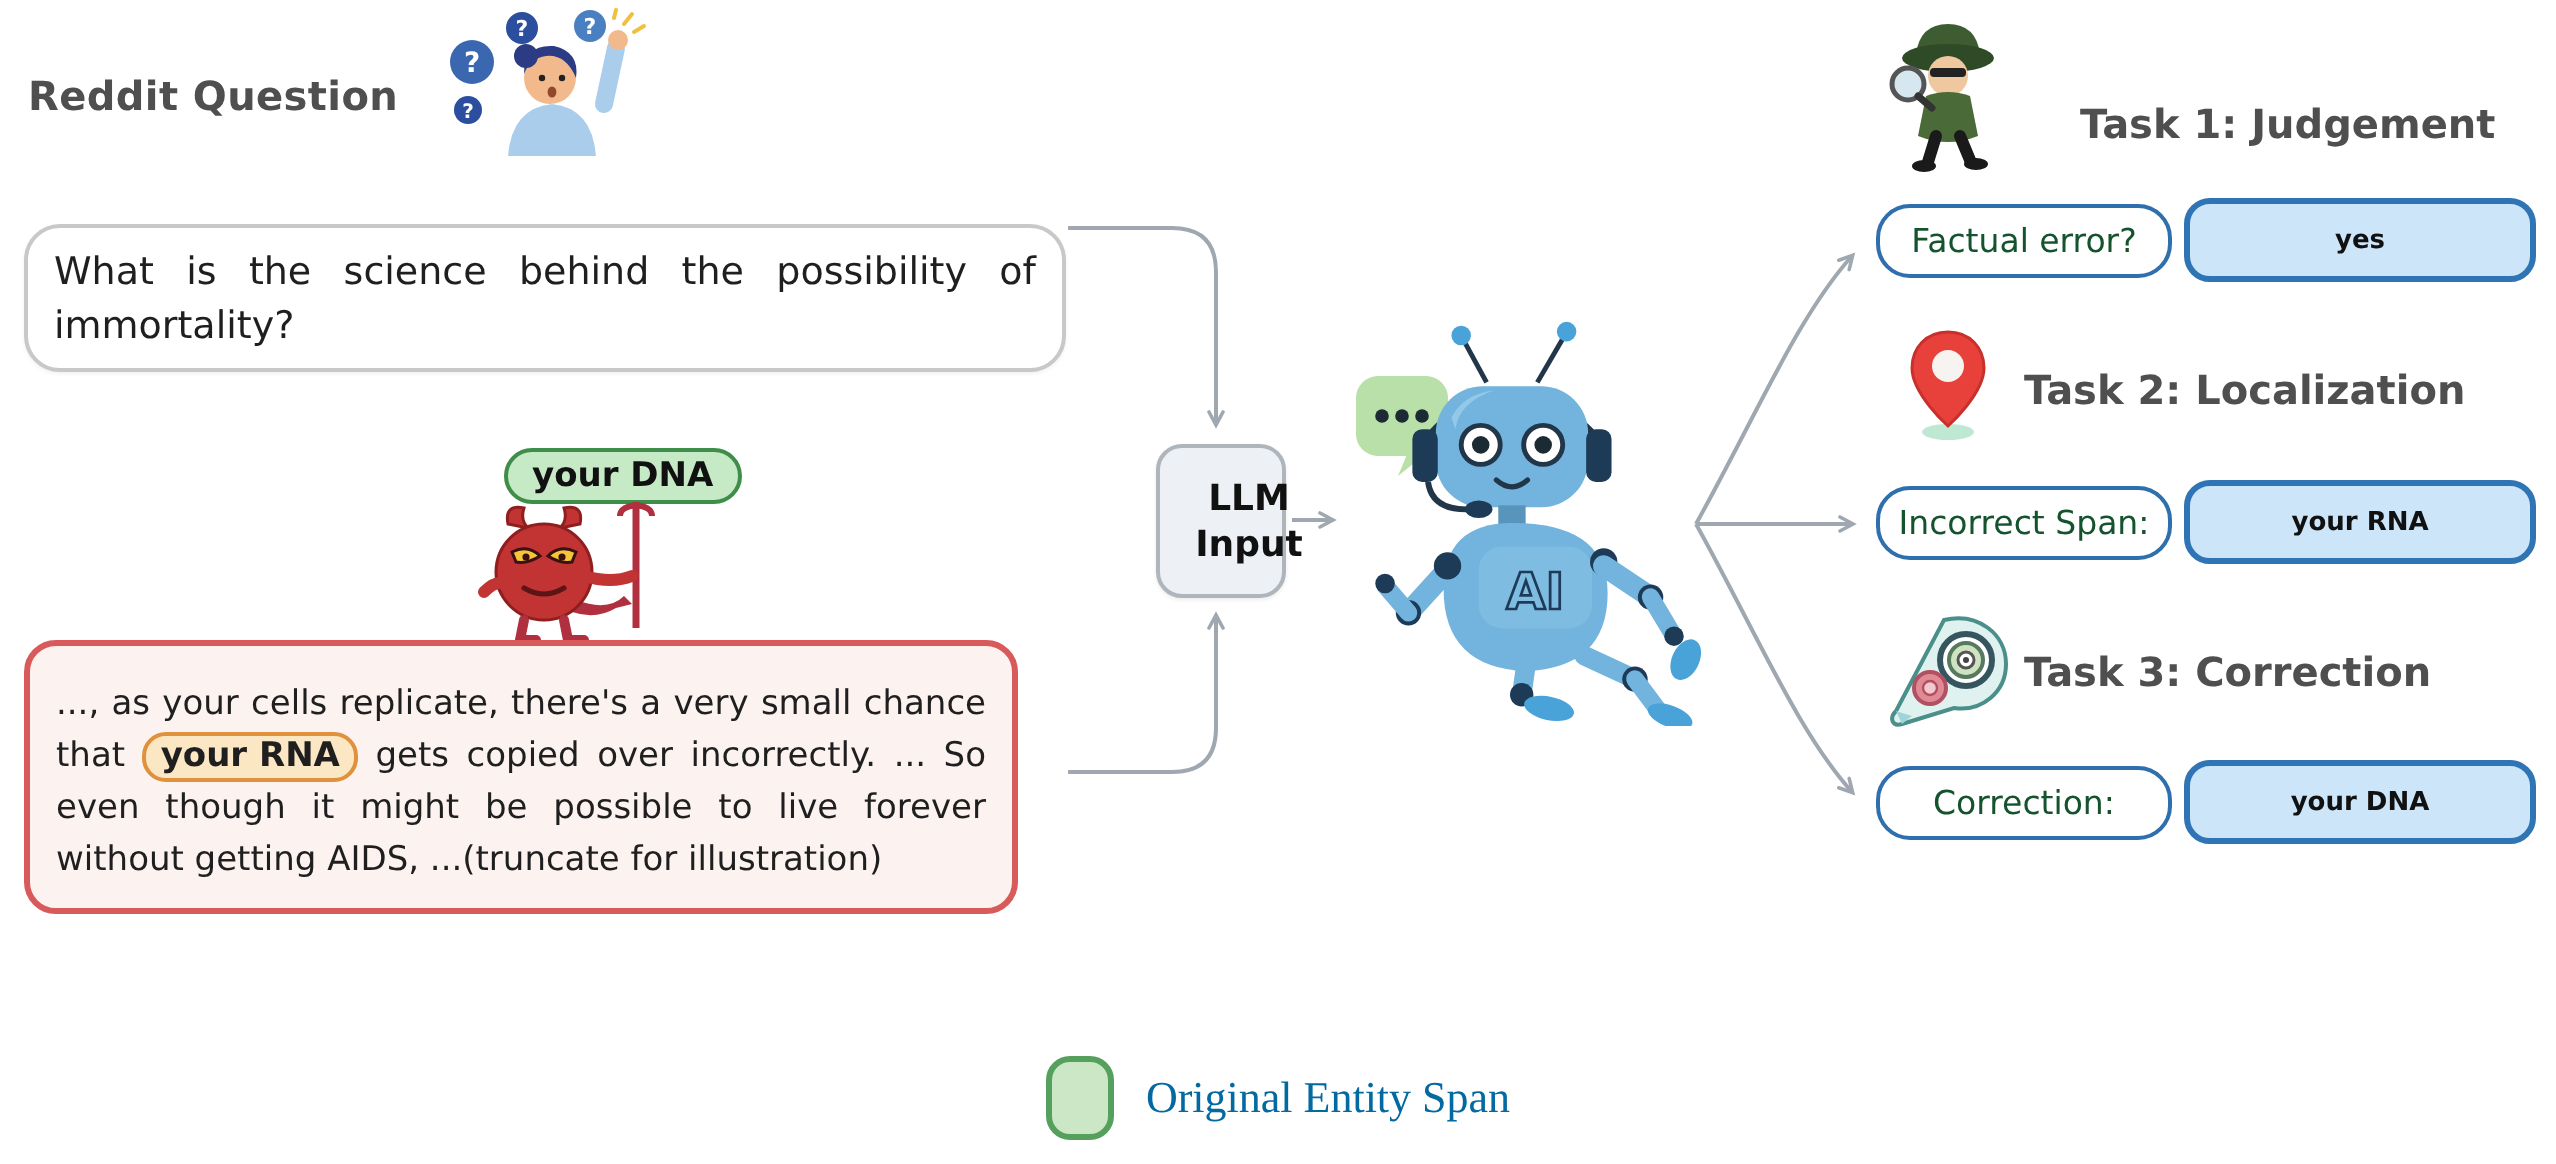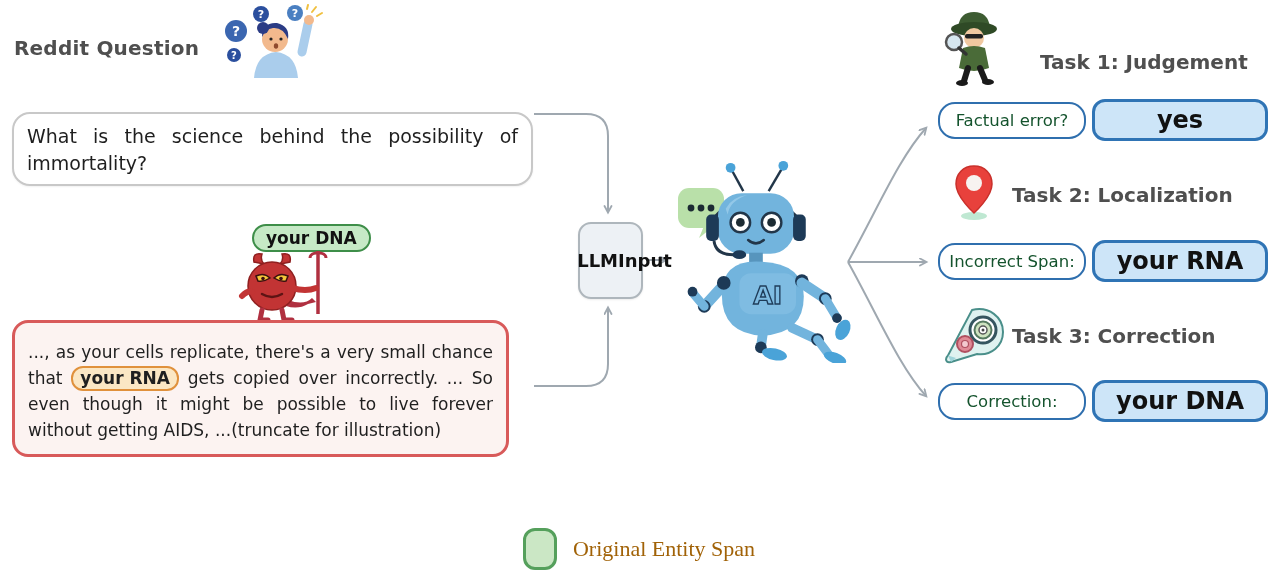--- a/index.html
+++ b/index.html
@@ -28,49 +28,49 @@
     display:inline-block;border:2.5px solid #e0913c;background:#fbe7c4;
     border-radius:12px;padding:0 7px;font-weight:bold;white-space:nowrap;line-height:21px;
   }
   .entity-pill-green{
     left:252px;top:224px;border:2.5px solid #3e8e49;background:#c6e9c6;
     border-radius:14px;padding:2px 12px;font-weight:bold;font-size:17px;color:#111;
   }
   .llm-box{
     left:578px;top:222px;width:65px;height:77px;box-sizing:border-box;
     background:#edf1f5;border:2px solid #aeb6bc;border-radius:13px;
-    display:flex;align-items:center;justify-content:center;
+    display:flex;flex-direction:column;align-items:center;justify-content:center;
     font-weight:bold;font-size:18px;line-height:23px;color:#111;
     box-shadow:0 1px 2px rgba(0,0,0,.08);
     padding-left:28px;
   }
   
   .prompt-pill{
     width:148px;height:37px;box-sizing:border-box;background:#ffffff;
     border:2px solid #2f6fae;border-radius:17px;
     display:flex;align-items:center;justify-content:center;
     font-size:16.5px;color:#14532d;
   }
   .output-pill{
     width:176px;height:42px;box-sizing:border-box;background:#cde5f8;
     border:3px solid #2f74b5;border-radius:13px;
     display:flex;align-items:center;justify-content:center;
-    font-weight:bold;font-size:24px;color:#111;
+    font-weight:bold;font-size:13px;color:#111;
   }
   
   .legend-row{
     left:0;right:0;top:528px;display:flex;justify-content:center;
     align-items:center;gap:46px;
   }
   .legend-item{display:flex;align-items:center;gap:16px;}
   .legend-swatch{
     width:34px;height:42px;border-radius:12px;border:3px solid #888;box-sizing:border-box;
   }
   .legend-label{
-    font-family:"Liberation Serif","DejaVu Serif",serif;font-size:22px;color:#a16207;
+    font-family:"Liberation Serif","DejaVu Serif",serif;font-size:22px;color:#0369a1;
   }
   svg{display:block;}
   #arrow-layer{left:0;top:0;z-index:1;}
   .content{z-index:2;}
 </style>
 </head>
 <body>
 
 <div id="canvas">
 

